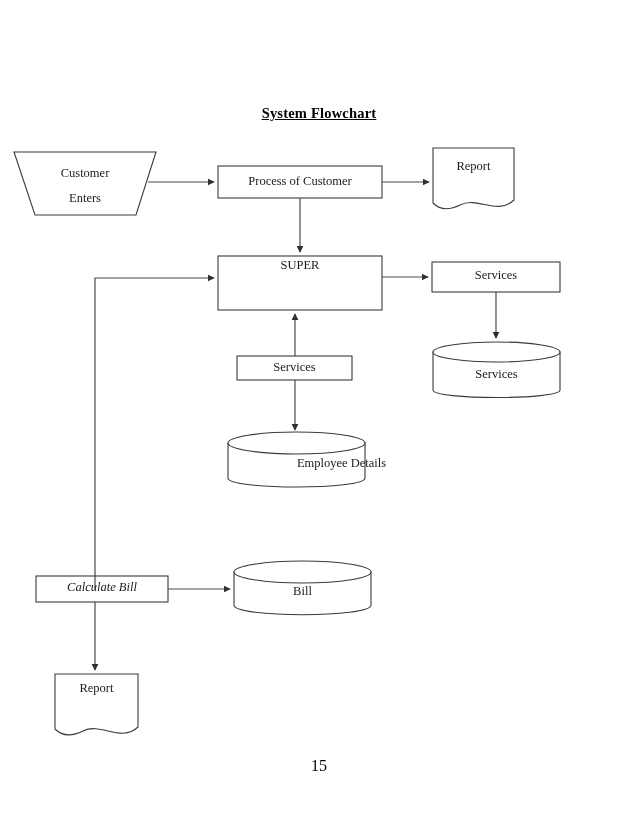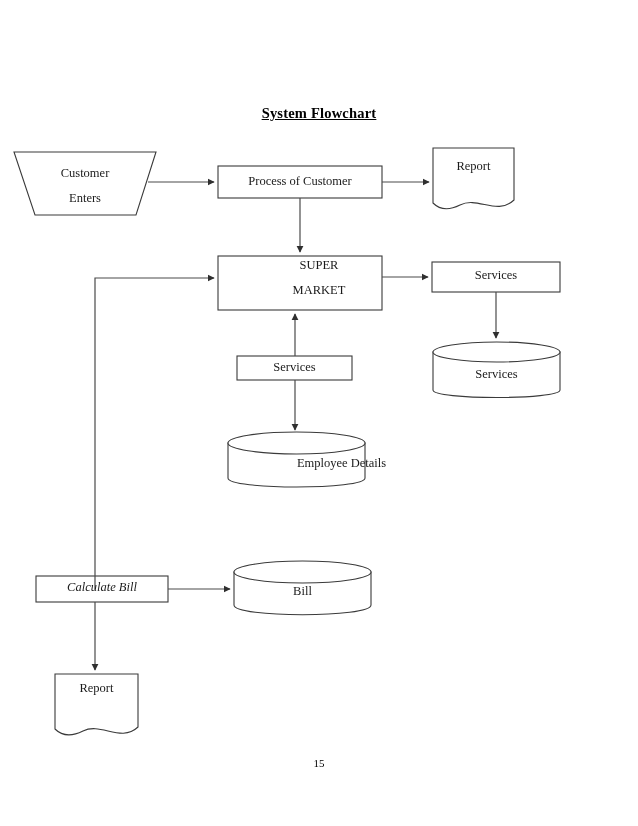--- a/index.html
+++ b/index.html
@@ -61,21 +61,21 @@
     font-weight: bold;
     text-decoration: underline;
     letter-spacing: 0.2px;
   }
   #page-number {
     position: absolute;
     left: 0;
     top: 757px;
     width: 638px;
     text-align: center;
-    font-size: 11px;
+    font-size: 16px;
   }
   .two-line span { display: block; }
   .two-line span.gap { margin-top: 12px; }
 </style>
 </head>
 <body>
 
 <div id="page">
 
   <div id="doc-title">System Flowchart</div>
@@ -148,23 +148,22 @@
 
   <div class="node-text two-line" style="left:25px; top:167px; width:120px;">
     <span>Customer</span>
     <span class="gap">Enters</span>
   </div>
 
   <div class="node-text" style="left:218px; top:175px; width:164px;">Process of Customer</div>
 
   <div class="node-text" style="left:433px; top:160px; width:81px;">Report</div>
 
-  <div class="node-text two-line" style="left:218px; top:259px; width:164px;padding-left:19px;">
+  <div class="node-text two-line" style="left:218px; top:259px; width:164px;">
     <span>SUPER</span>
-    <span class="gap">MARKET</span>
   </div>
 
   <div class="node-text" style="left:432px; top:269px; width:128px;">Services</div>
 
   <div class="node-text" style="left:433px; top:368px; width:127px;">Services</div>
 
   <div class="node-text" style="left:237px; top:361px; width:115px;">Services</div>
 
   <div class="node-text" style="left:228px; top:457px; width:137px;padding-left:45px;">Employee Details</div>
 

